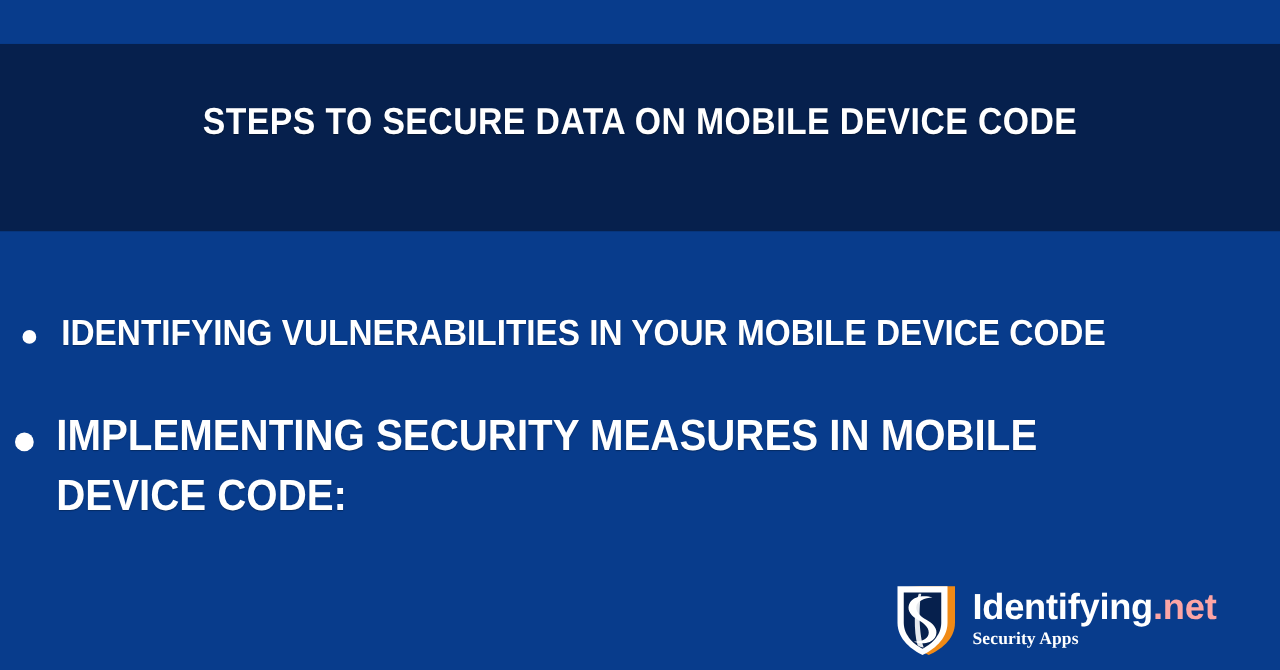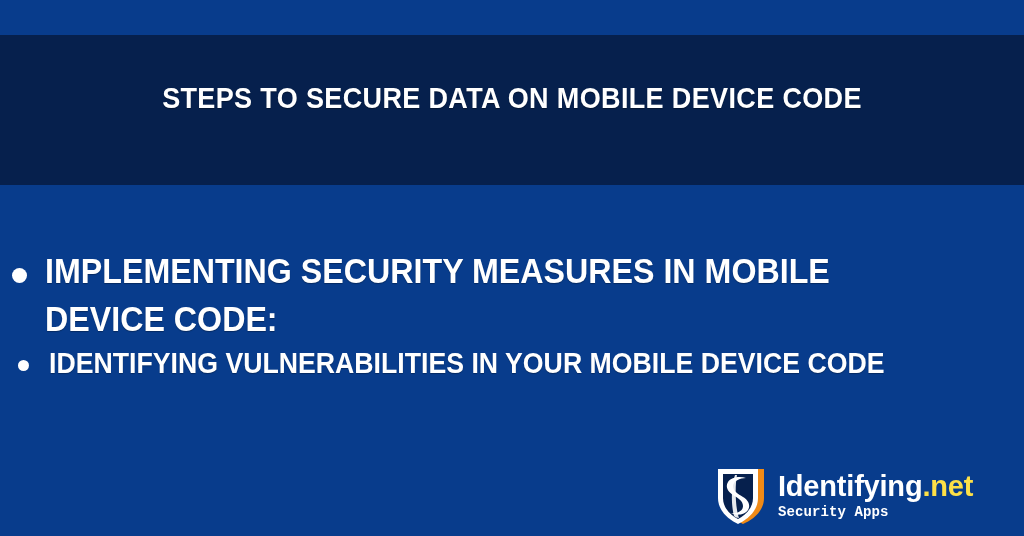--- a/index.html
+++ b/index.html
@@ -129,24 +129,24 @@
   #logo-wordmark {
     font-family: "Liberation Sans", sans-serif;
     font-weight: bold;
     font-size: 29px;
     line-height: 31px;
     color: #ffffff;
     letter-spacing: -0.2px;
     white-space: nowrap;
   }
 
-  #logo-wordmark .tld { color: #fde047; }
+  #logo-wordmark .tld { color: #fca5a5; }
 
   #logo-tagline {
-    font-family: Liberation Mono, monospace;
+    font-family: Liberation Serif, serif;
     font-weight: bold;
     font-size: 14px;
     line-height: 18px;
     color: #ffffff;
     text-align: right;
     padding-right: 2px;
     padding-top: 4px;
     letter-spacing: 0.1px;
     white-space: nowrap;
   }
@@ -155,30 +155,30 @@
 <body>
 
 <div id="slide">
 
   <div id="header-band"></div>
 
   <div id="slide-title">Steps To Secure Data On Mobile Device Code</div>
 
   <div id="bullet-list">
 
+    <div class="bullet-row first">
+      <span class="bullet-dot"></span>
+      <span class="bullet-text">Identifying Vulnerabilities In Your Mobile Device Code</span>
+    </div>
+
     <div class="bullet-row second">
       <span class="bullet-dot"></span>
       <span class="bullet-text">Implementing Security Measures In Mobile Device Code:</span>
     </div>
 
-    <div class="bullet-row first">
-      <span class="bullet-dot"></span>
-      <span class="bullet-text">Identifying Vulnerabilities In Your Mobile Device Code</span>
-    </div>
-
   </div>
 
   <div id="logo">
 
     <span id="logo-shield">
       <svg viewBox="0 0 60 62" width="60" height="62" aria-hidden="true">
 
         <path d="M10 4 L52 4 L52 33 C52 47 40 55 31 59 C27 57 22 54 18 50
                  C24 50 33 44 37 37 C41 30 42 20 40 12 C38 7 33 4 10 4 Z" fill="#f08a16"></path>
 

